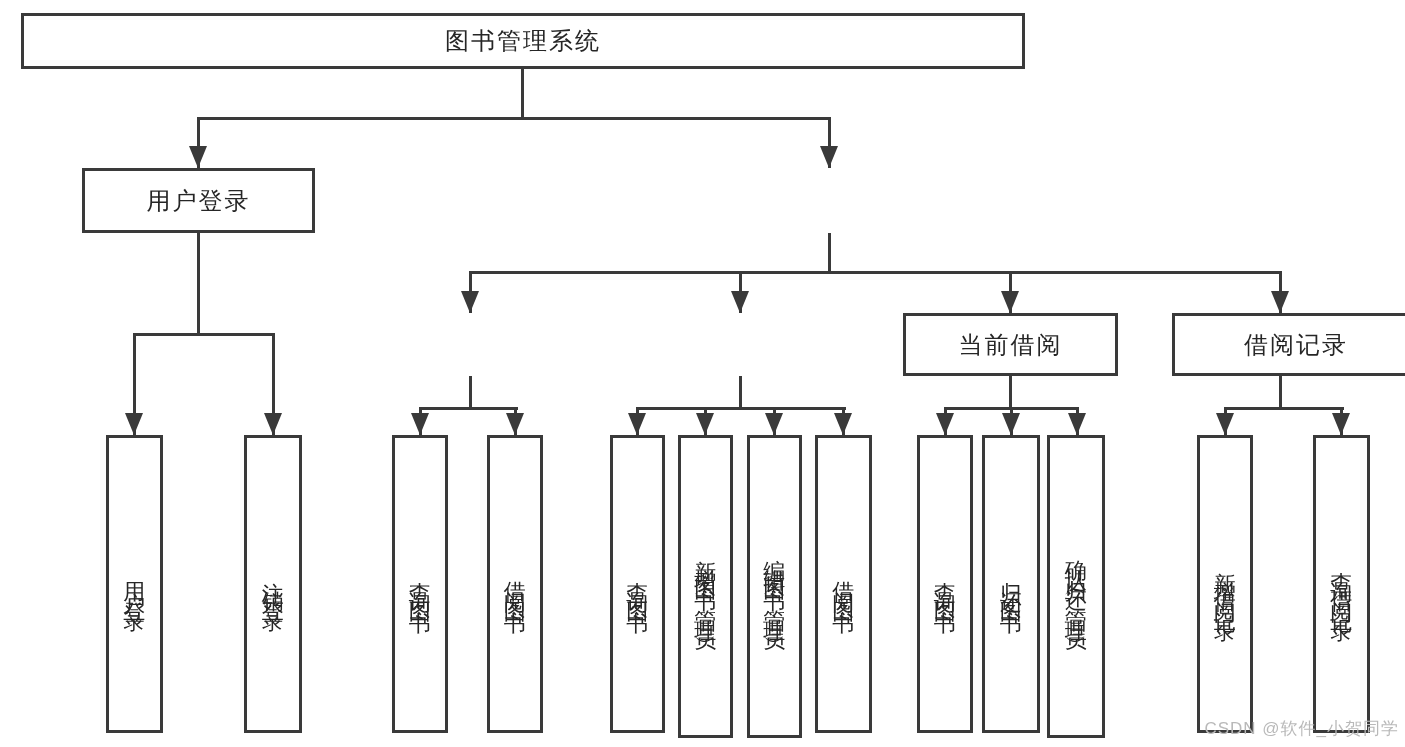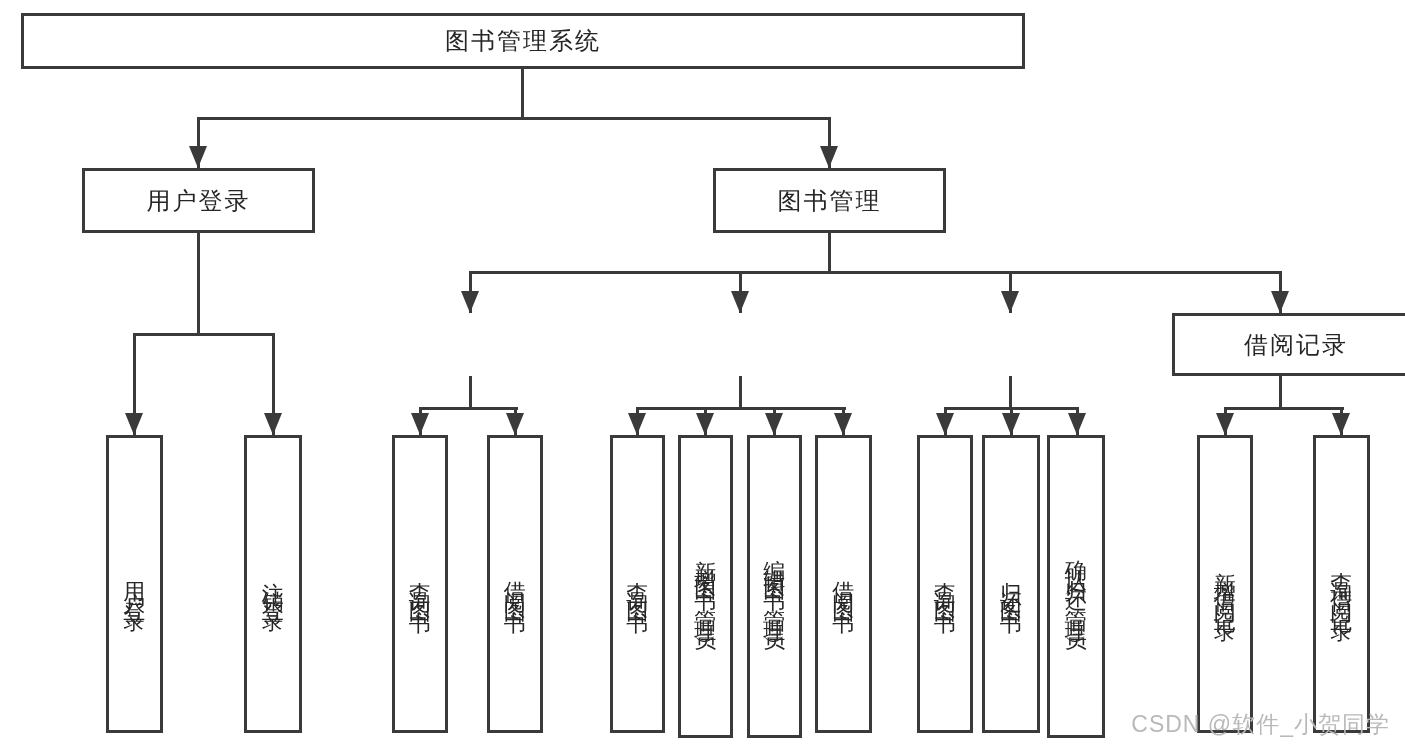--- a/index.html
+++ b/index.html
@@ -21,22 +21,22 @@
   }
   .hl, .vl { position:absolute; background:var(--line,#3a3a3a); }
   .hl { height:3px; }
   .vl { width:3px; }
   .ar {
     position:absolute; width:0; height:0;
     border-left:9px solid transparent; border-right:9px solid transparent;
     border-top:22px solid var(--line,#3a3a3a);
   }
   .wm {
-    position:absolute; right:15px; bottom:7px; z-index:5;
-    font-size:23px; letter-spacing:1px; color:var(--wm,#b9b9b9);
+    position:absolute; right:6px; bottom:7px; z-index:5;
+    font-size:17px; letter-spacing:1px; color:var(--wm,#b9b9b9);
     white-space:nowrap;
   }
 </style>
 </head>
 <body>
 
 <div class="stage">
 
   <div class="vl" style="left:521px;top:69px;height:50px"></div>
   <div class="vl" style="left:197px;top:233px;height:101px"></div>
@@ -90,22 +90,22 @@
   <div class="ar" style="left:834px;top:413px"></div>
   <div class="ar" style="left:936px;top:413px"></div>
   <div class="ar" style="left:1002px;top:413px"></div>
   <div class="ar" style="left:1068px;top:413px"></div>
   <div class="ar" style="left:1216px;top:413px"></div>
   <div class="ar" style="left:1332px;top:413px"></div>
 
   <div class="node h" style="left:21px;top:13px;width:1004px;height:56px">图书管理系统</div>
 
   <div class="node h" style="left:82px;top:168px;width:233px;height:65px">用户登录</div>
-  <div class="node h" style="left:713px;top:168px;width:233px;height:65px">图书管理</div>
 
+  <div class="node h" style="left:903px;top:313px;width:215px;height:63px">当前借阅</div>
   <div class="node h" style="left:1172px;top:313px;width:248px;height:63px">借阅记录</div>
 
   <div class="node v" style="left:106px;top:435px;width:57px;height:298px">用户登录</div>
   <div class="node v" style="left:244px;top:435px;width:58px;height:298px">注销登录</div>
 
   <div class="node v" style="left:392px;top:435px;width:56px;height:298px">查询图书</div>
   <div class="node v" style="left:487px;top:435px;width:56px;height:298px">借阅图书</div>
 
   <div class="node v" style="left:610px;top:435px;width:55px;height:298px">查询图书</div>
   <div class="node v" style="left:678px;top:435px;width:55px;height:303px">新增图书（管理员）</div>

